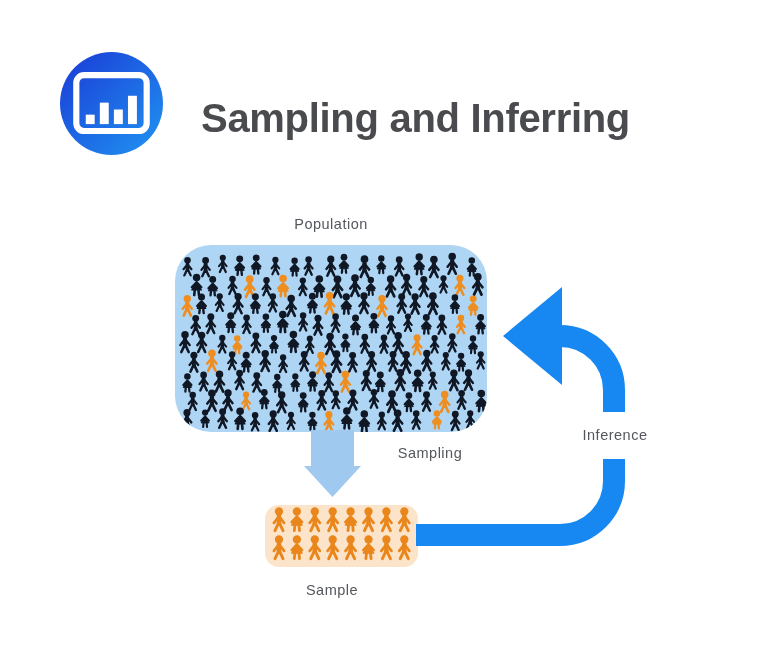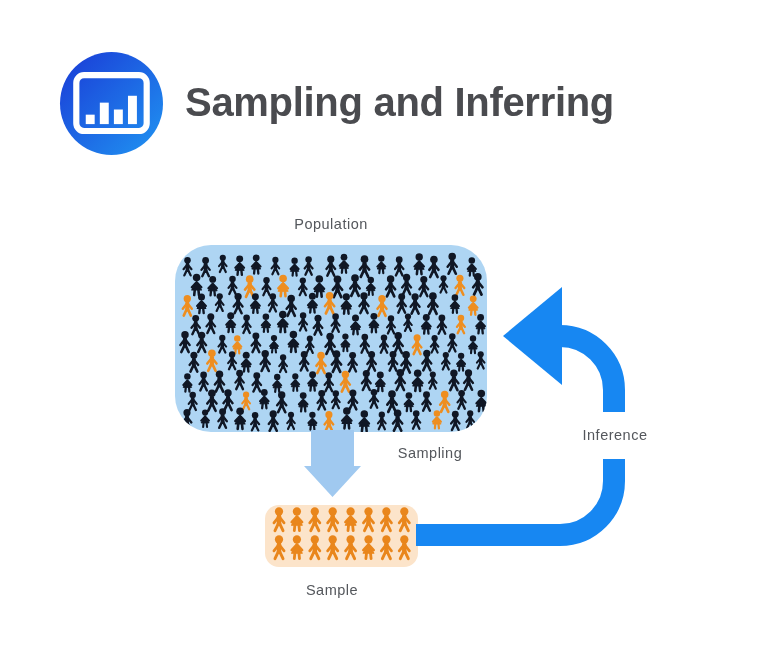--- a/index.html
+++ b/index.html
@@ -9,21 +9,21 @@
     position:relative;overflow:hidden;
   }
   .page{position:absolute;inset:0;width:768px;height:660px;}
   .header{position:absolute;left:0;top:0;width:768px;height:180px;}
   .app-icon{
     position:absolute;left:60px;top:52px;width:103px;height:103px;
     border-radius:50%;
     display:flex;align-items:center;justify-content:center;
   }
   .page-title{
-    position:absolute;left:185px;top:81px;margin:0;
+    position:absolute;left:185px;top:81px;margin:16px;
     font-size:40px;font-weight:bold;letter-spacing:-0.3px;line-height:1.05;
     white-space:nowrap;
   }
   .diagram-svg{position:absolute;left:0;top:0;width:768px;height:660px;}
   .diagram-label{
     font-family:"Liberation Sans","DejaVu Sans",sans-serif;
     font-size:14.5px;letter-spacing:0.5px;
   }
 </style>
 </head>

